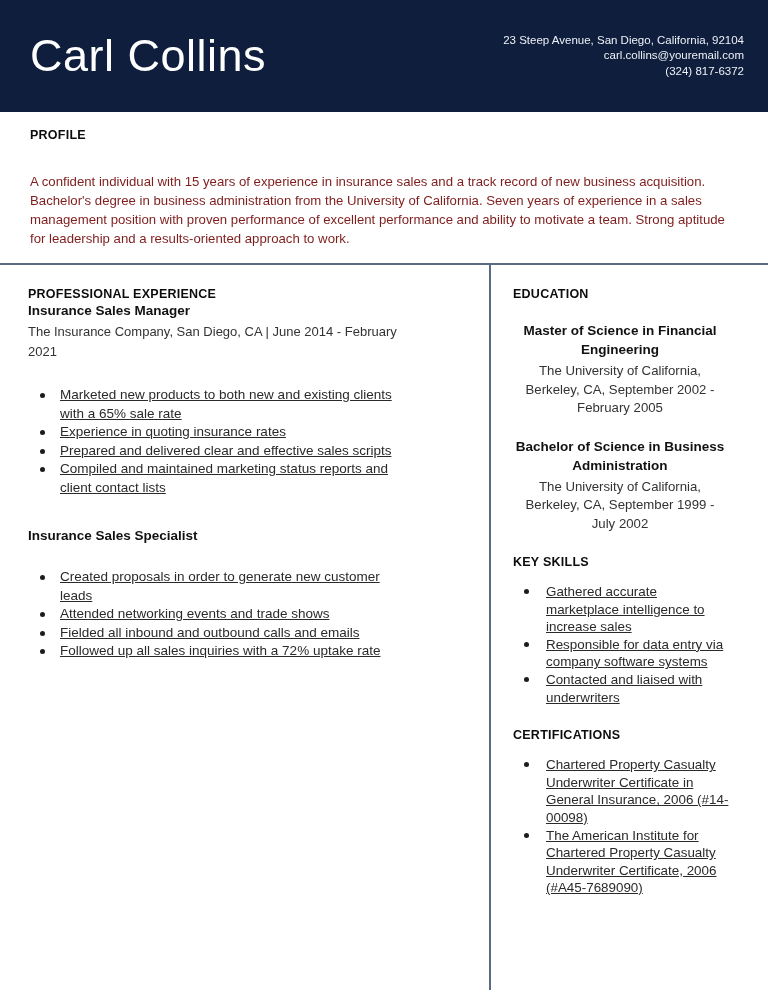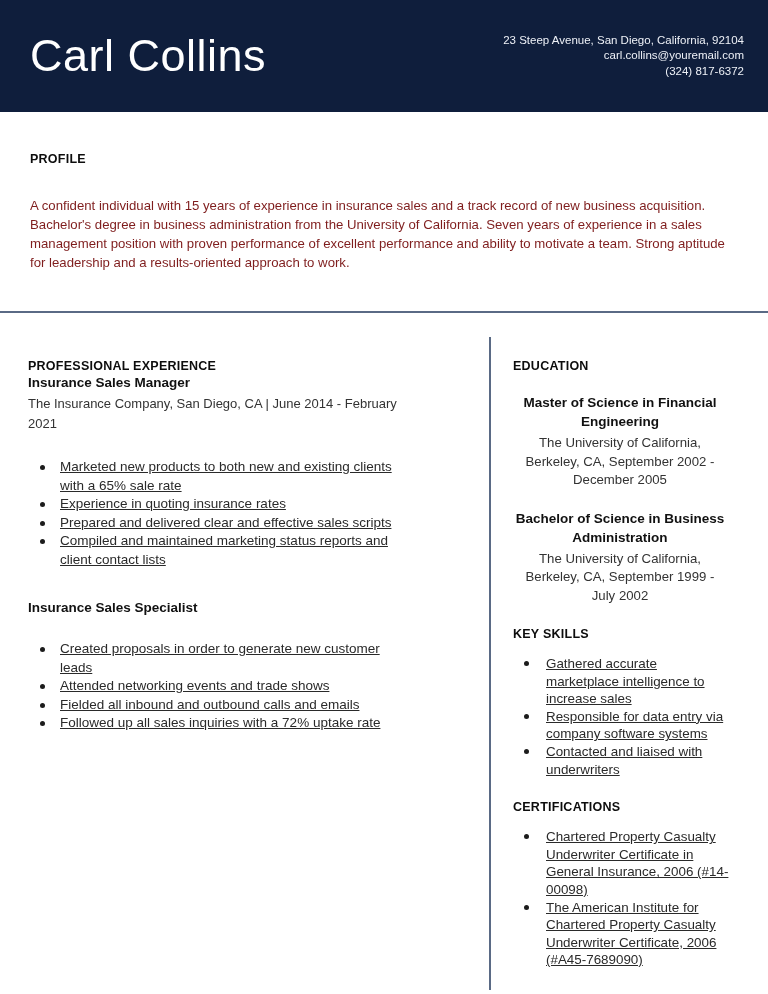--- a/index.html
+++ b/index.html
@@ -8,21 +8,20 @@
 
   .page {
     width: 768px;
     height: 994px;
     margin: 0 auto;
     background: #ffffff;
     overflow: hidden;
     display: flex;
     flex-direction: column;
     color: #212121;
-    gap: 24px;
   }
 
   
   .header {
     height: 112px;
     flex: 0 0 112px;
     background: var(--header-bg, #0f1e3c);
     display: flex;
     justify-content: space-between;
     align-items: center;
@@ -167,21 +166,21 @@
       </div>
     </div>
 
     <div class="rule-v"></div>
 
     <div class="col-right">
       <h2 class="h">EDUCATION</h2>
 
       <div class="degree">
         <h3 class="degree-title">Master of Science in Financial Engineering</h3>
-        <p class="degree-meta">The University of California, Berkeley, CA, September 2002 - December 2005</p>
+        <p class="degree-meta">The University of California, Berkeley, CA, September 2002 - February 2005</p>
       </div>
 
       <div class="degree">
         <h3 class="degree-title">Bachelor of Science in Business Administration</h3>
         <p class="degree-meta">The University of California, Berkeley, CA, September 1999 - July 2002</p>
       </div>
 
       <h2 class="h h-gap">KEY SKILLS</h2>
       <ul class="bullets">
           <li><span>Gathered accurate marketplace intelligence to increase sales</span></li>

